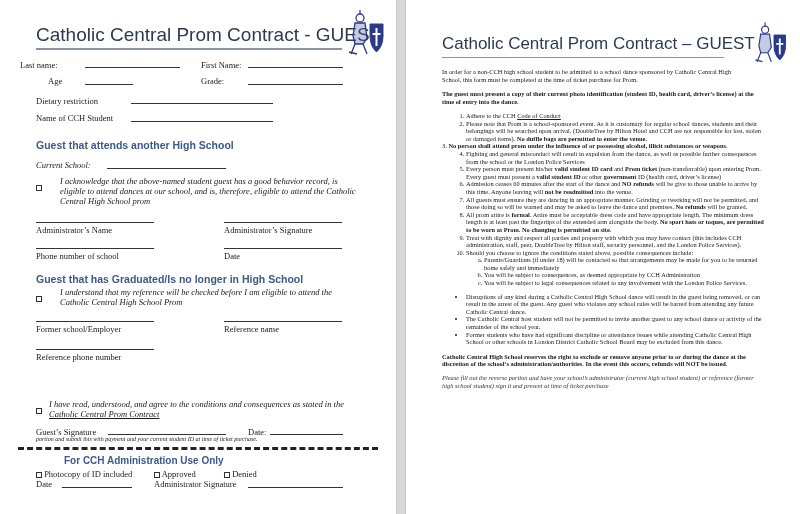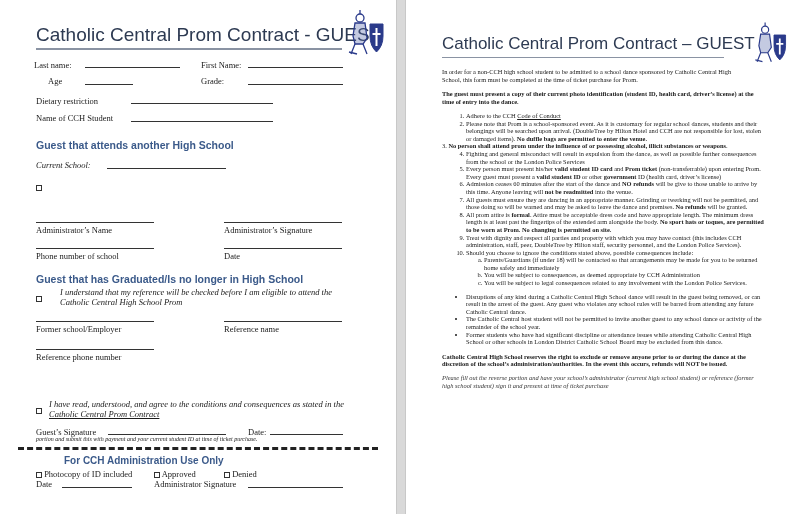--- a/index.html
+++ b/index.html
@@ -61,41 +61,42 @@
         <path d="M17 6 L17 2"></path>
         <path d="M12 15 L22 15 L24 30 L20 36 L12 36 L10 28 Z" fill="#5566aa" fill-opacity="0.35"></path>
         <path d="M12 36 L8 46 M20 36 L24 46"></path>
         <path d="M6 44 L14 46"></path>
       </g>
       <path d="M27 16 L40 16 L40 28 Q40 38 33.5 44 Q27 38 27 28 Z" fill="#2a3a8a" stroke="#2a3a8a"></path>
       <path d="M33.5 20 L33.5 38 M29.5 26 L37.5 26" stroke="#fff" stroke-width="2"></path>
     </svg>
   </div>
 
-  <div class="abs lbl" style="left:34px;top:60px;">Last name:</div>
+  <div class="abs lbl" style="left:20px;top:60px;">Last name:</div>
   <div class="line" style="left:85px;top:67px;width:95px;"></div>
   <div class="abs lbl" style="left:201px;top:60px;">First Name:</div>
   <div class="line" style="left:248px;top:67px;width:95px;"></div>
 
   <div class="abs lbl" style="left:48px;top:76px;">Age</div>
   <div class="line" style="left:85px;top:84px;width:48px;"></div>
   <div class="abs lbl" style="left:201px;top:76px;">Grade:</div>
   <div class="line" style="left:248px;top:84px;width:95px;"></div>
 
   <div class="abs lbl" style="left:36px;top:96px;">Dietary restriction</div>
   <div class="line" style="left:131px;top:103px;width:142px;"></div>
 
   <div class="abs lbl" style="left:36px;top:113px;">Name of CCH Student</div>
   <div class="line" style="left:131px;top:121px;width:142px;"></div>
 
   <div class="abs h2" style="left:36px;top:139px;">Guest that attends another High School</div>
   <div class="abs lbl" style="left:36px;top:160px;font-style:italic;">Current School:</div>
   <div class="line" style="left:107px;top:168px;width:119px;"></div>
 
   <div class="abs" style="left:36px;top:178px;"><span class="cb"></span></div>
+  <div class="abs ital" style="left:60px;top:176px;width:300px;">I acknowledge that the above-named student guest has a good behavior record, is eligible to attend dances at our school, and is, therefore, eligible to attend the Catholic Central High School prom</div>
 
   <div class="line" style="left:36px;top:222px;width:118px;"></div>
   <div class="abs lbl" style="left:36px;top:225px;">Administrator’s Name</div>
   <div class="line" style="left:224px;top:222px;width:118px;"></div>
   <div class="abs lbl" style="left:224px;top:225px;">Administrator’s Signature</div>
 
   <div class="line" style="left:36px;top:248px;width:118px;"></div>
   <div class="abs lbl" style="left:36px;top:251px;">Phone number of school</div>
   <div class="line" style="left:224px;top:248px;width:118px;"></div>
   <div class="abs lbl" style="left:224px;top:251px;">Date</div>

